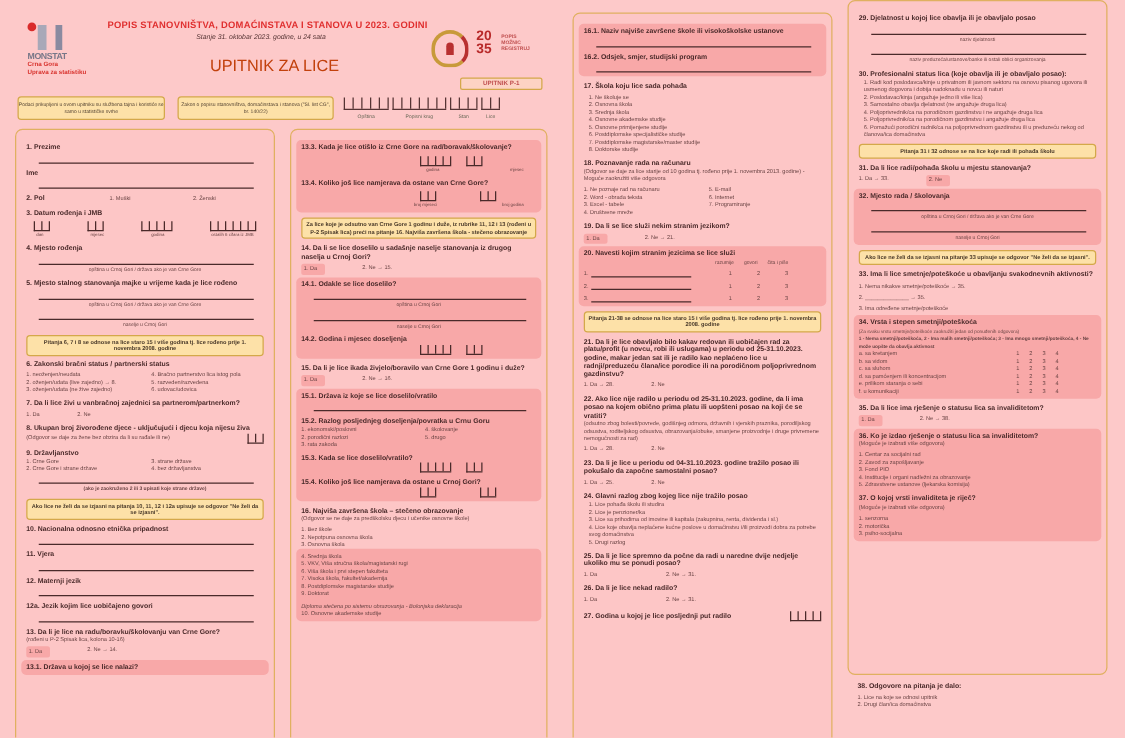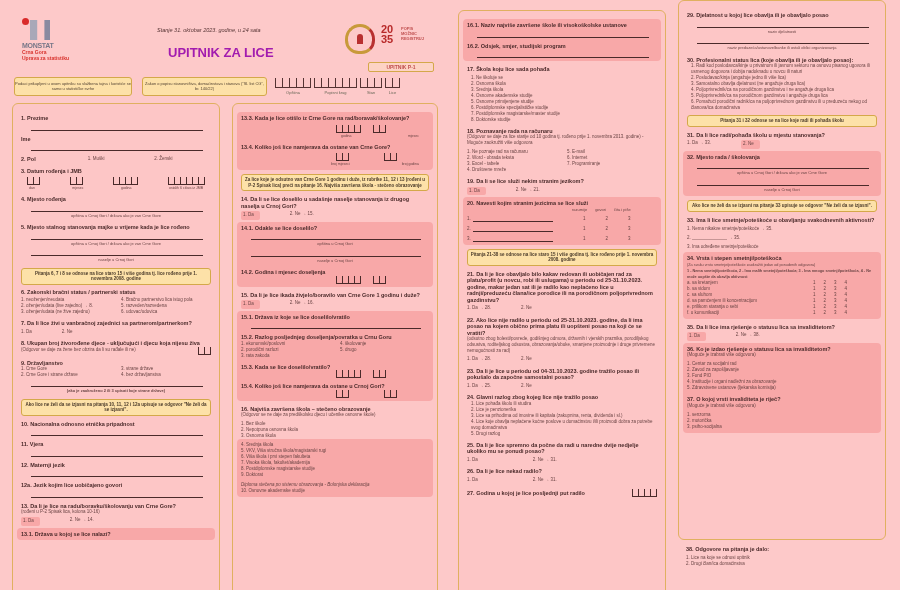--- a/index.html
+++ b/index.html
@@ -14,21 +14,21 @@
   .header { position: absolute; left: 0; top: 0; width: 450px; height: 100px; }
   .logo { position: absolute; left: 22px; top: 18px; width: 50px; }
   .logo-mark { width: 26px; height: 22px; position: relative; margin-bottom: 2px; }
   .logo-mark .dot { position: absolute; left: 0; top: 0; width: 7px; height: 7px; border-radius: 50%; background: #d92a2a; }
   .logo-mark .slash { position: absolute; left: 8px; top: 2px; width: 18px; height: 20px; background: #a8a8b8; clip-path: polygon(0 0, 40% 0, 40% 100%, 0 100%); }
   .logo-mark .slash2 { position: absolute; left: 14px; top: 2px; width: 14px; height: 20px; background: #8a8aa0; clip-path: polygon(60% 0, 100% 0, 100% 100%, 60% 100%); }
   .logo-name { font-size: 7px; font-weight: bold; color: #777788; letter-spacing: -0.3px; }
   .logo-sub { font-size: 5px; color: #d8332e; font-weight: bold; line-height: 6px; }
   .hdr-title { position: absolute; left: 86px; top: 15px; font-size: 7.5px; font-weight: bold; color: #e03030; letter-spacing: 0.2px; }
   .hdr-date { position: absolute; left: 157px; top: 27px; font-size: 5.5px; font-style: italic; color: #553333; }
-  .hdr-main { position: absolute; left: 168px; top: 45px; font-size: 13px; font-weight: bold; color: #a21caf; }
+  .hdr-main { position: absolute; left: 168px; top: 45px; font-size: 13px; font-weight: normal; color: #c2410c; }
   .brand { position: absolute; left: 345px; top: 24px; }
   .brand-icon { width: 30px; height: 30px; border: 3px solid #c89a3a; border-radius: 50% 50% 45% 45%; position: relative; border-right-color: #b83030; }
   .brand-icon:after { content: ""; position: absolute; left: 9px; top: 7px; width: 6px; height: 10px; background: #b83030; border-radius: 3px 3px 0 0; }
   .brand-year { position: absolute; left: 36px; top: 0; font-size: 11px; font-weight: bold; color: #b82a2a; line-height: 10px; }
   .brand-txt { position: absolute; left: 56px; top: 2px; font-size: 4px; color: #c05050; line-height: 5px; font-weight: bold; }
   .badge-p1 { position: absolute; left: 368px; top: 62px; width: 66px; height: 10px; border: 1px solid #d4a84a; border-radius: 2px; font-size: 5px; color: #c05050; text-align: center; line-height: 8px; font-weight: bold; background: #fdd3c4; }
   .note-box { position: absolute; top: 77px; height: 19px; border: 1px solid #d4a84a; border-radius: 3px; background: #fde1a8; font-size: 4px; text-align: center; padding-top: 3px; color: #554433; line-height: 5px; }
   .id-grid { position: absolute; left: 275px; top: 78px; display: flex; gap: 3px; }
   .id-group { display: flex; flex-direction: column; align-items: center; }
   .id-boxes { display: flex; height: 10px; border-bottom: 1px solid #553333; border-left: 1px solid #553333; }
@@ -64,20 +64,21 @@
     <div class="logo">
       <div class="logo-mark">
           <span class="dot"></span>
           <span class="slash"></span>
           <span class="slash2"></span>
         </div>
       <div class="logo-name">MONSTAT</div>
       <div class="logo-sub">Crna Gora</div>
       <div class="logo-sub">Uprava za statistiku</div>
     </div>
+    <div class="hdr-title">POPIS STANOVNIŠTVA, DOMAĆINSTAVA I STANOVA U 2023. GODINI</div>
     <div class="hdr-date">Stanje 31. oktobar 2023. godine, u 24 sata</div>
     <div class="hdr-main">UPITNIK ZA LICE</div>
     <div class="brand">
       <div class="brand-icon"></div>
       <div class="brand-year">
           <div>20</div>
           <div>35</div>
         </div>
       <div class="brand-txt">
           <div>POPIS</div>

